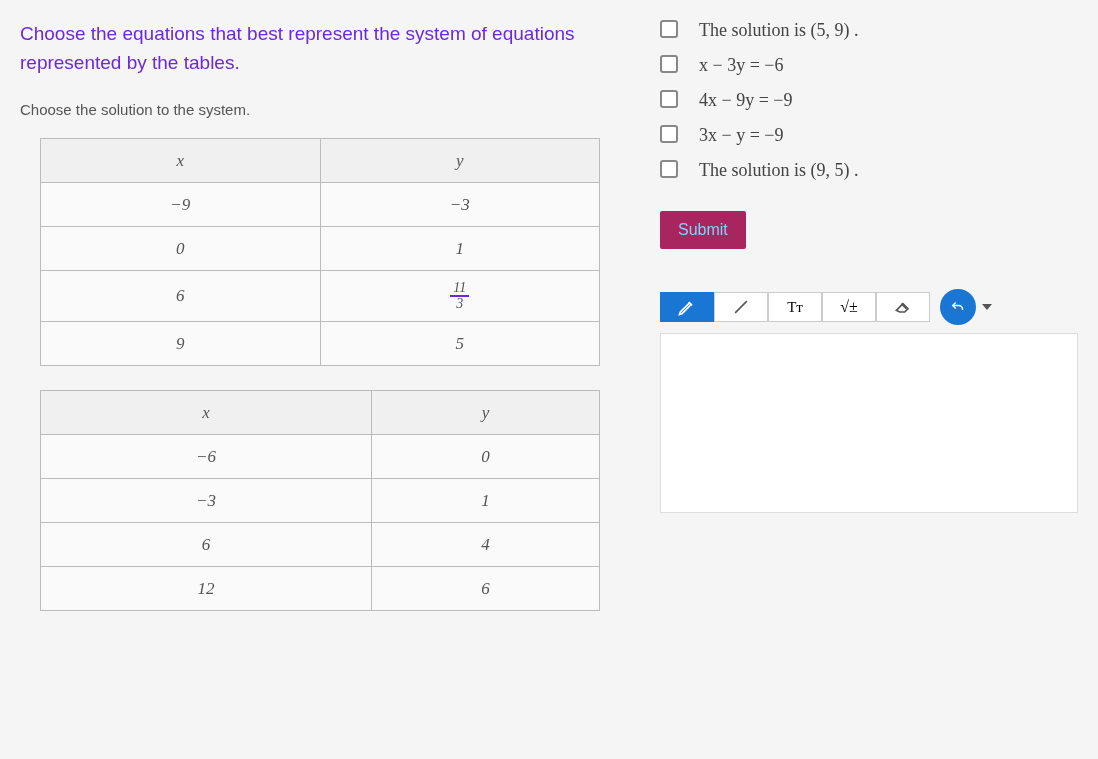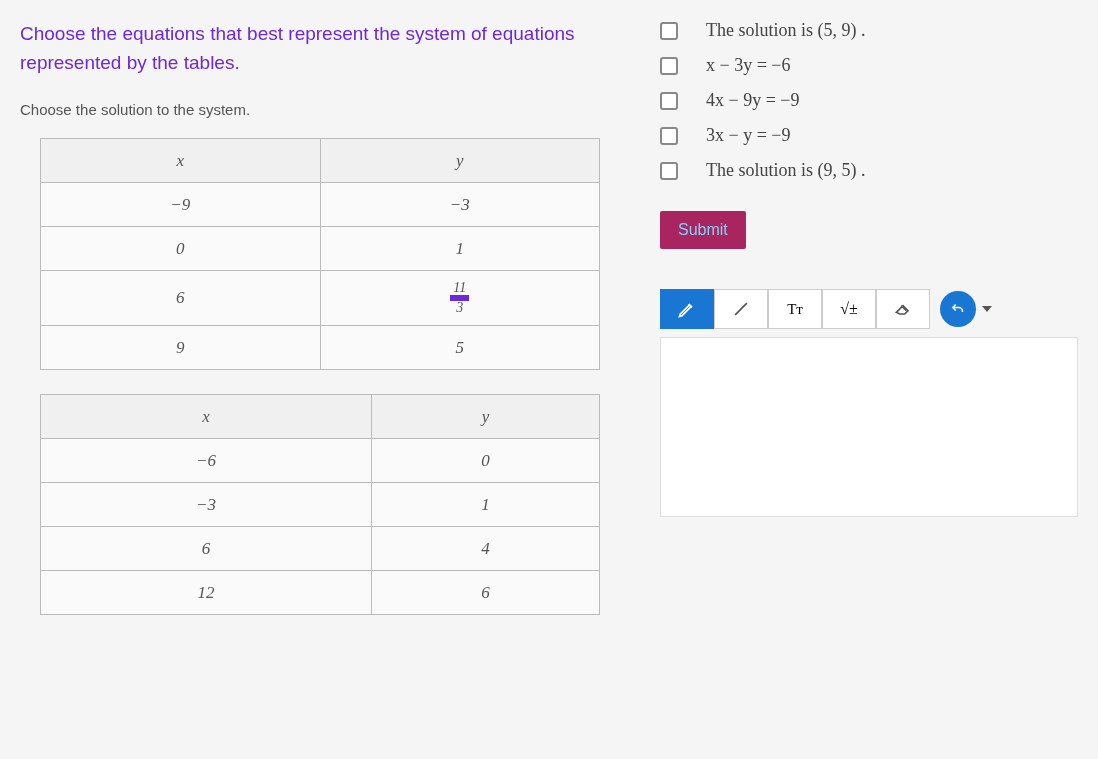--- a/index.html
+++ b/index.html
@@ -23,41 +23,41 @@
   text-align: center;
   padding: 10px 8px;
   font-style: italic;
   color: #555;
   font-family: 'Times New Roman', serif;
   font-size: 17px;
   height: 44px;
 }
 th { font-weight: normal; background: #f0f0f0; }
 .frac { display: inline-block; text-align: center; line-height: 1; vertical-align: middle; }
-.frac .num { display: block; border-bottom: 6px solid #6d28d9; padding: 0 3px; font-size: 14px;}
+.frac .num { display: block; border-bottom: 2px solid #6d28d9; padding: 0 3px; font-size: 14px;}
 .frac .den { display: block; padding: 0 3px; font-size:14px;}
 .options { display: flex; flex-direction: column; gap: 14px; margin-bottom: 30px;}
-.option { display: flex; align-items: center; gap: 28px; }
+.option { display: flex; gap: 21px; }
 .cb {
   width: 18px; height: 18px; border: 2px solid #888; border-radius: 3px;
   flex-shrink: 0; background: #fff;
 }
 .opt-text {
   font-family: 'Times New Roman', serif;
   font-size: 18px;
   color: #444;
 }
 .submit-btn {
   background: #a8255f; color: #7dd3fc; border: none;
   padding: 10px 18px; font-size: 16px; border-radius: 2px;
   cursor: pointer; margin-bottom: 40px;
 }
 .toolbar { display: flex; align-items: center; gap: 0; }
 .tool {
-  width: 54px; height: 40px; border: 1px solid #ccc;
+  width: 54px; height: 30px; border: 1px solid #ccc;
   display: flex; align-items: center; justify-content: center;
   background: #fff; cursor: pointer; font-size: 16px;
 }
 .tool.active { background: #1976d2; color: #fff; border-color:#1976d2;}
 .tool svg { width: 20px; height: 20px; }
 .circle-btn {
   width: 36px; height:36px; border-radius:50%; background:#1976d2;
   display:flex; align-items:center; justify-content:center; color:#fff;
   margin-left: 10px; cursor:pointer;
 }

